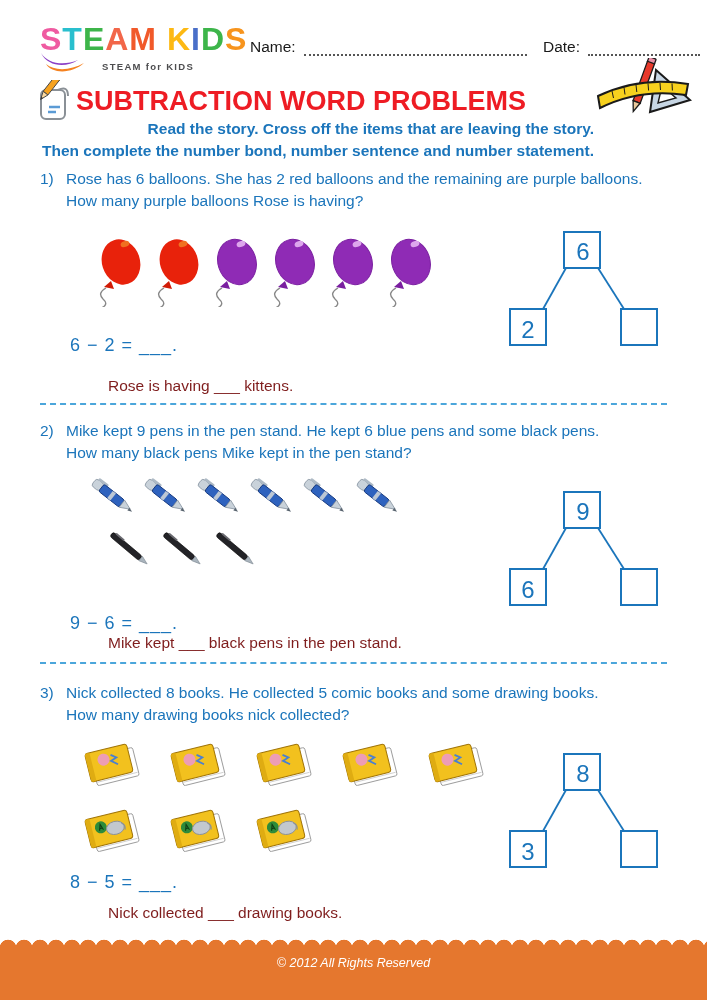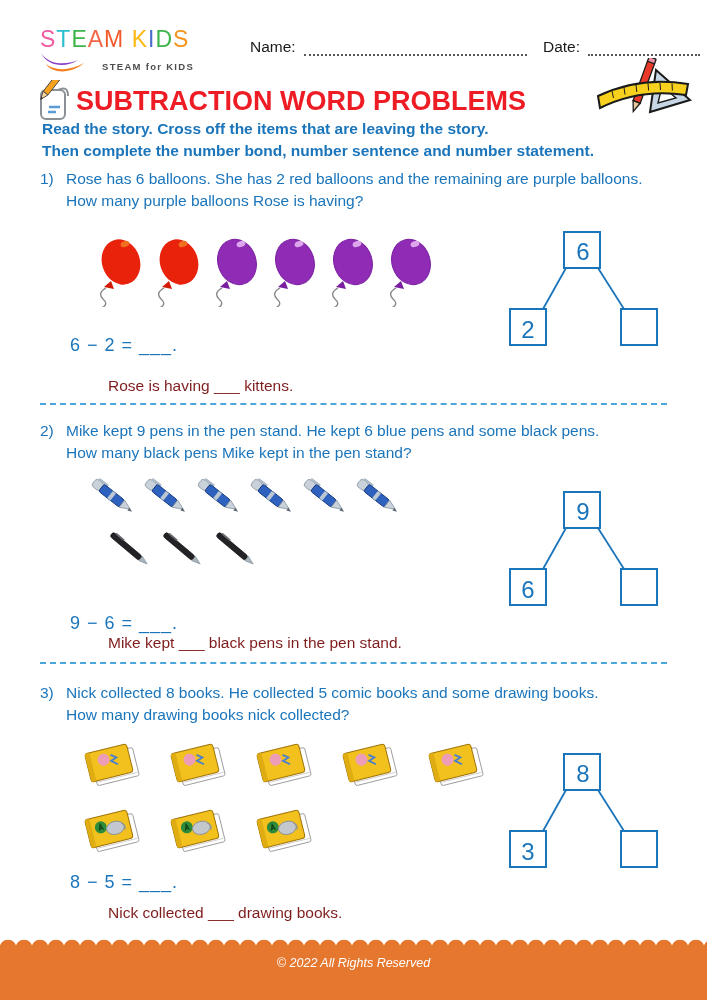--- a/index.html
+++ b/index.html
@@ -1,38 +1,38 @@
 <!DOCTYPE html>
 <html><head>
 <meta charset="utf-8">
 <style>
   * { margin:0; padding:0; box-sizing:border-box; }
   body { background:#fff; font-family:"Liberation Sans", sans-serif; }
   .page { position:relative; width:707px; height:1000px; background:#ffffff; overflow:hidden; margin:0 auto; }
 
   
   .logo { position:absolute; left:40px; top:24px; }
-  .logo-word { font-size:23px; font-weight:400; letter-spacing:1px; line-height:30px; white-space:pre; }
+  .logo-word { font-size:32px; font-weight:700; letter-spacing:1px; line-height:30px; white-space:pre; }
   .logo-sub { display:flex; align-items:flex-end; gap:16px; margin-top:-2px; }
   .logo-tag { font-size:9.5px; font-weight:700; color:#4D4D4F; letter-spacing:1.3px; }
 
   
   .namedate { position:absolute; left:250px; top:38px; width:450px; display:flex; align-items:flex-end; font-size:15.5px; color:#1a1a1a; }
   .namedate .lbl { padding-right:8px;text-align:center; }
   .dotline { border-bottom:2px dotted #555; height:16px; }
   .dot-name { flex:1; margin-right:16px; }
   .dot-date { width:112px; }
 
   
   .titlerow { position:absolute; left:36px; top:80px; display:flex; align-items:center; gap:2px; }
   .title { font-size:27px; font-weight:800; color:#EE1C24; letter-spacing:0px; }
   .ruler-icon { position:absolute; left:594px; top:58px; }
 
   
-  .instructions { position:absolute; left:42px; top:118px; font-size:15.5px; font-weight:700; color:#1B75BB; line-height:21.5px; white-space:nowrap; }
+  .instructions { position:absolute; left:42px; top:118px; font-size:15.5px; font-weight:700; color:#1B75BB; line-height:21.5px; white-space:nowrap;text-align:right; }
 
   
   .ptext { position:absolute; left:40px; display:flex; font-size:15.5px; color:#1B75BB; line-height:22px; white-space:nowrap; }
   .pnum { width:26px; flex:none; }
   .p1 { top:168px; } .p2 { top:420px; } .p3 { top:682px; }
 
   .item-row { position:absolute; display:flex; }
   .grp { display:flex; }
   .balloons { left:88px; top:235px; }
   .pens-blue { left:86px; top:470px; }
@@ -427,16 +427,16 @@
     <rect x="123" y="79" width="36" height="36"></rect>
     <text class="bond-num" x="85" y="30">8</text>
     <text class="bond-num" x="30" y="108">3</text>
     <text class="bond-num" x="141" y="108"></text>
   </svg>
   <div class="equation eq3">8 − 5 = ___.</div>
   <div class="statement st3">Nick collected ___ drawing books.</div>
 
   <div class="scallop"></div>
   <div class="footer">
-    <div class="footer-line2">© 2022 All Rights Reserved</div>
+    <div class="footer-line2">© 2012 All Rights Reserved</div>
   </div>
 
 </div>
 
 </body></html>

